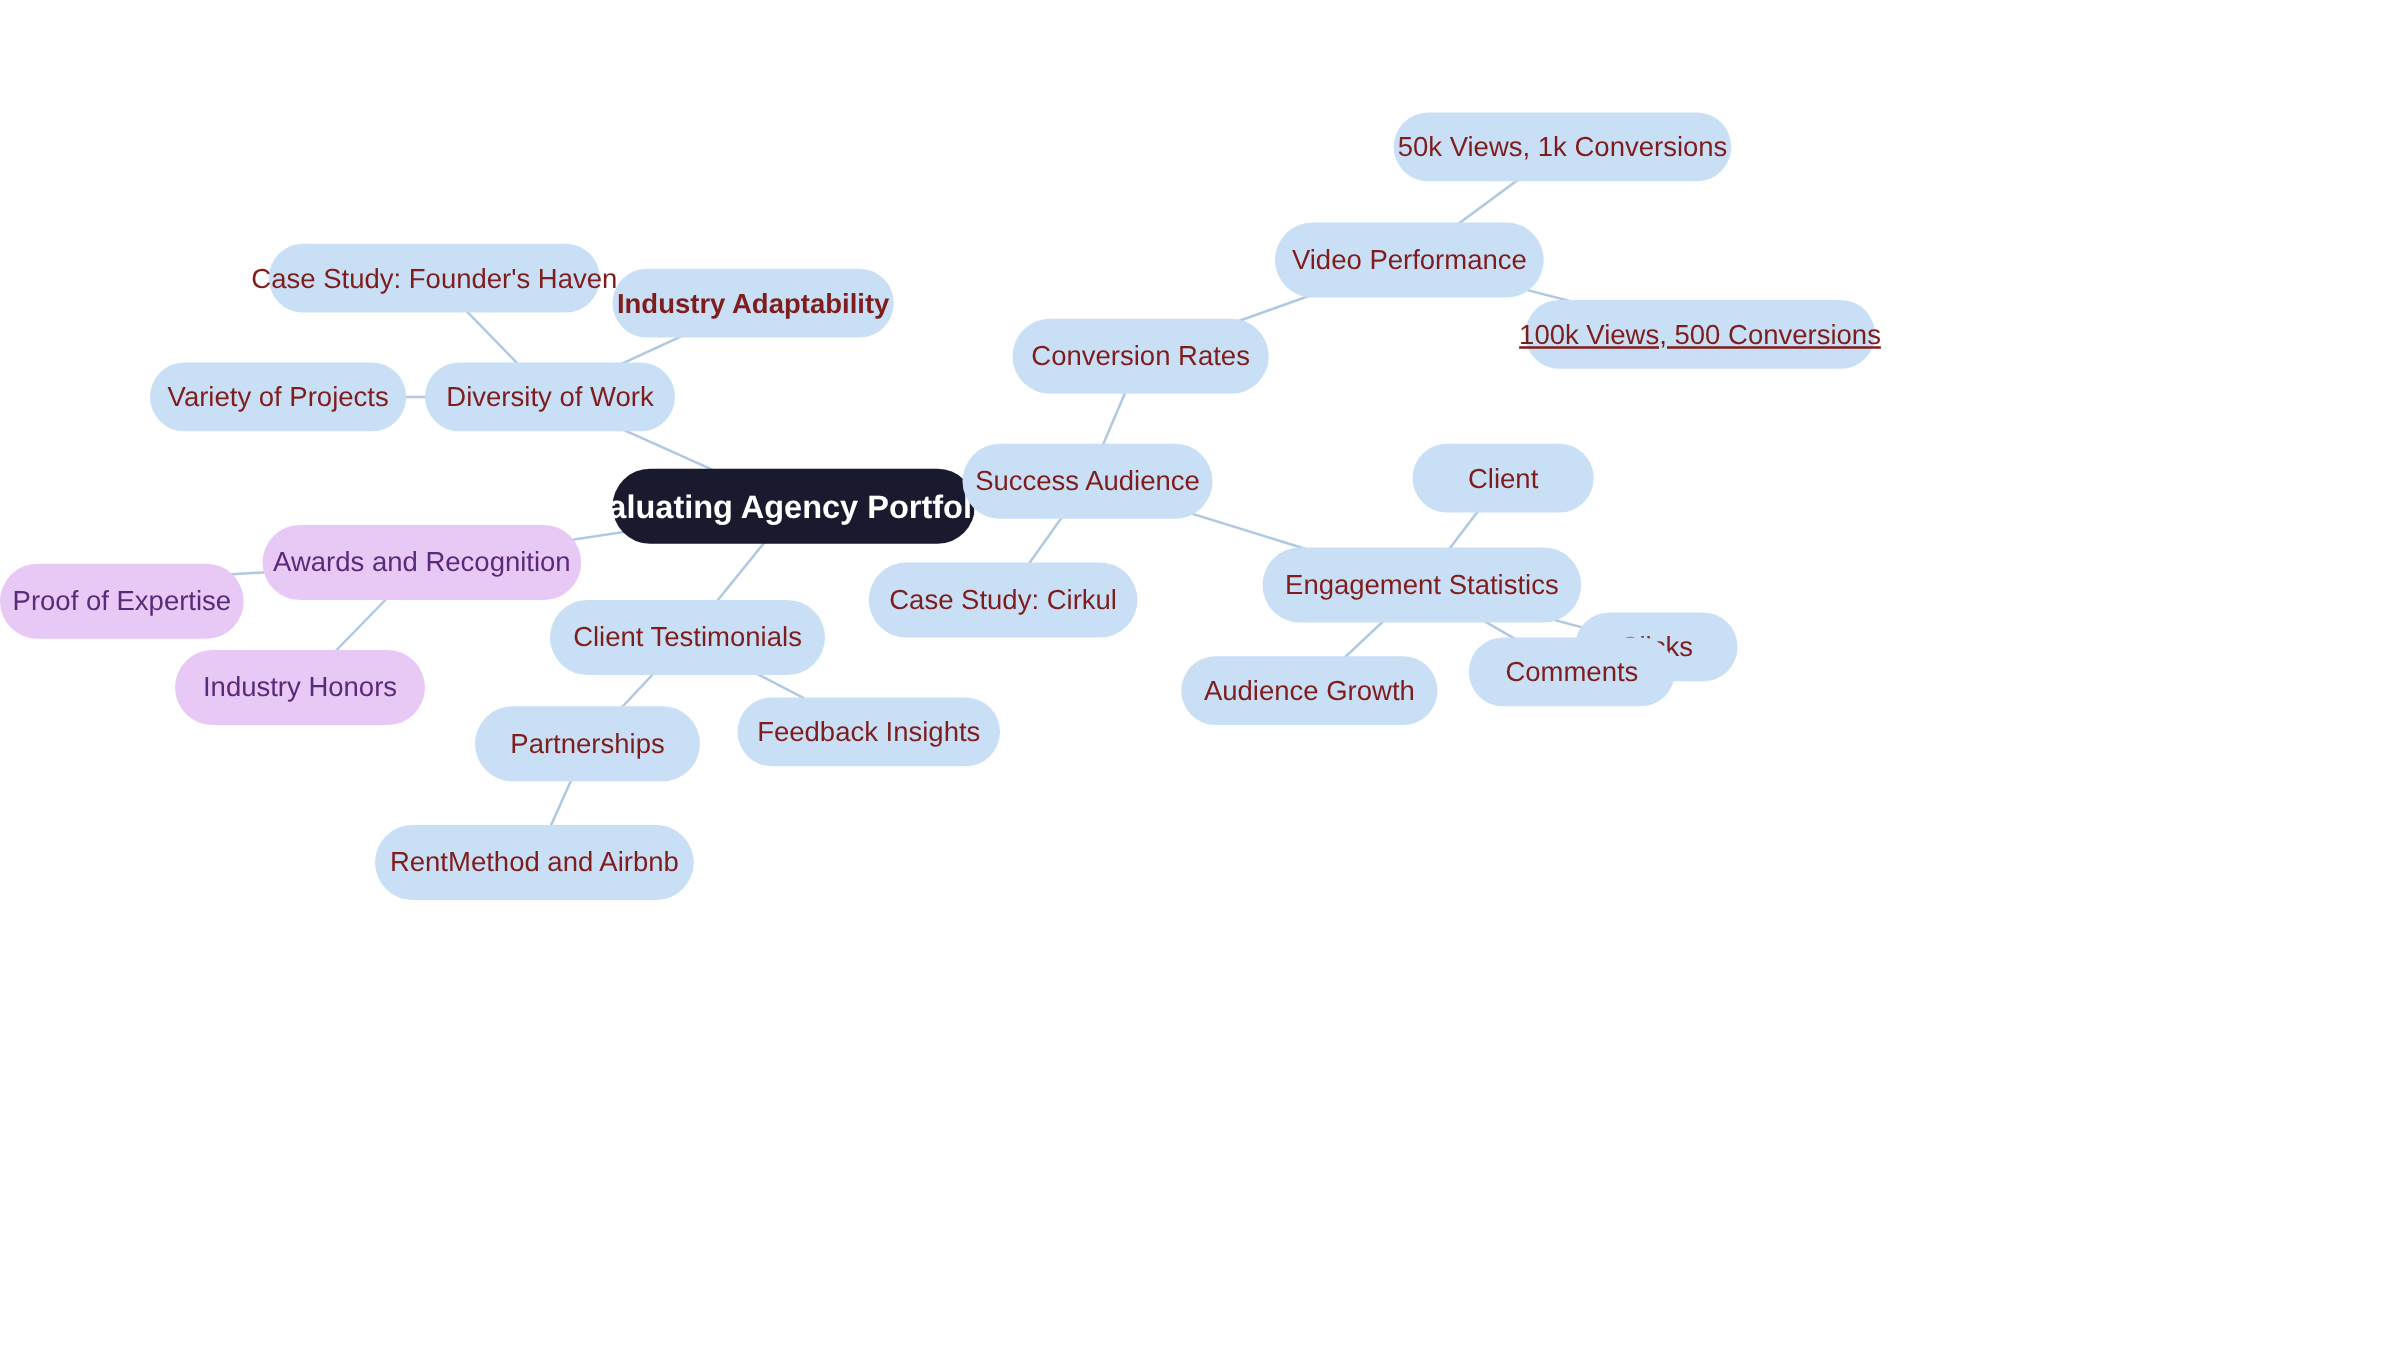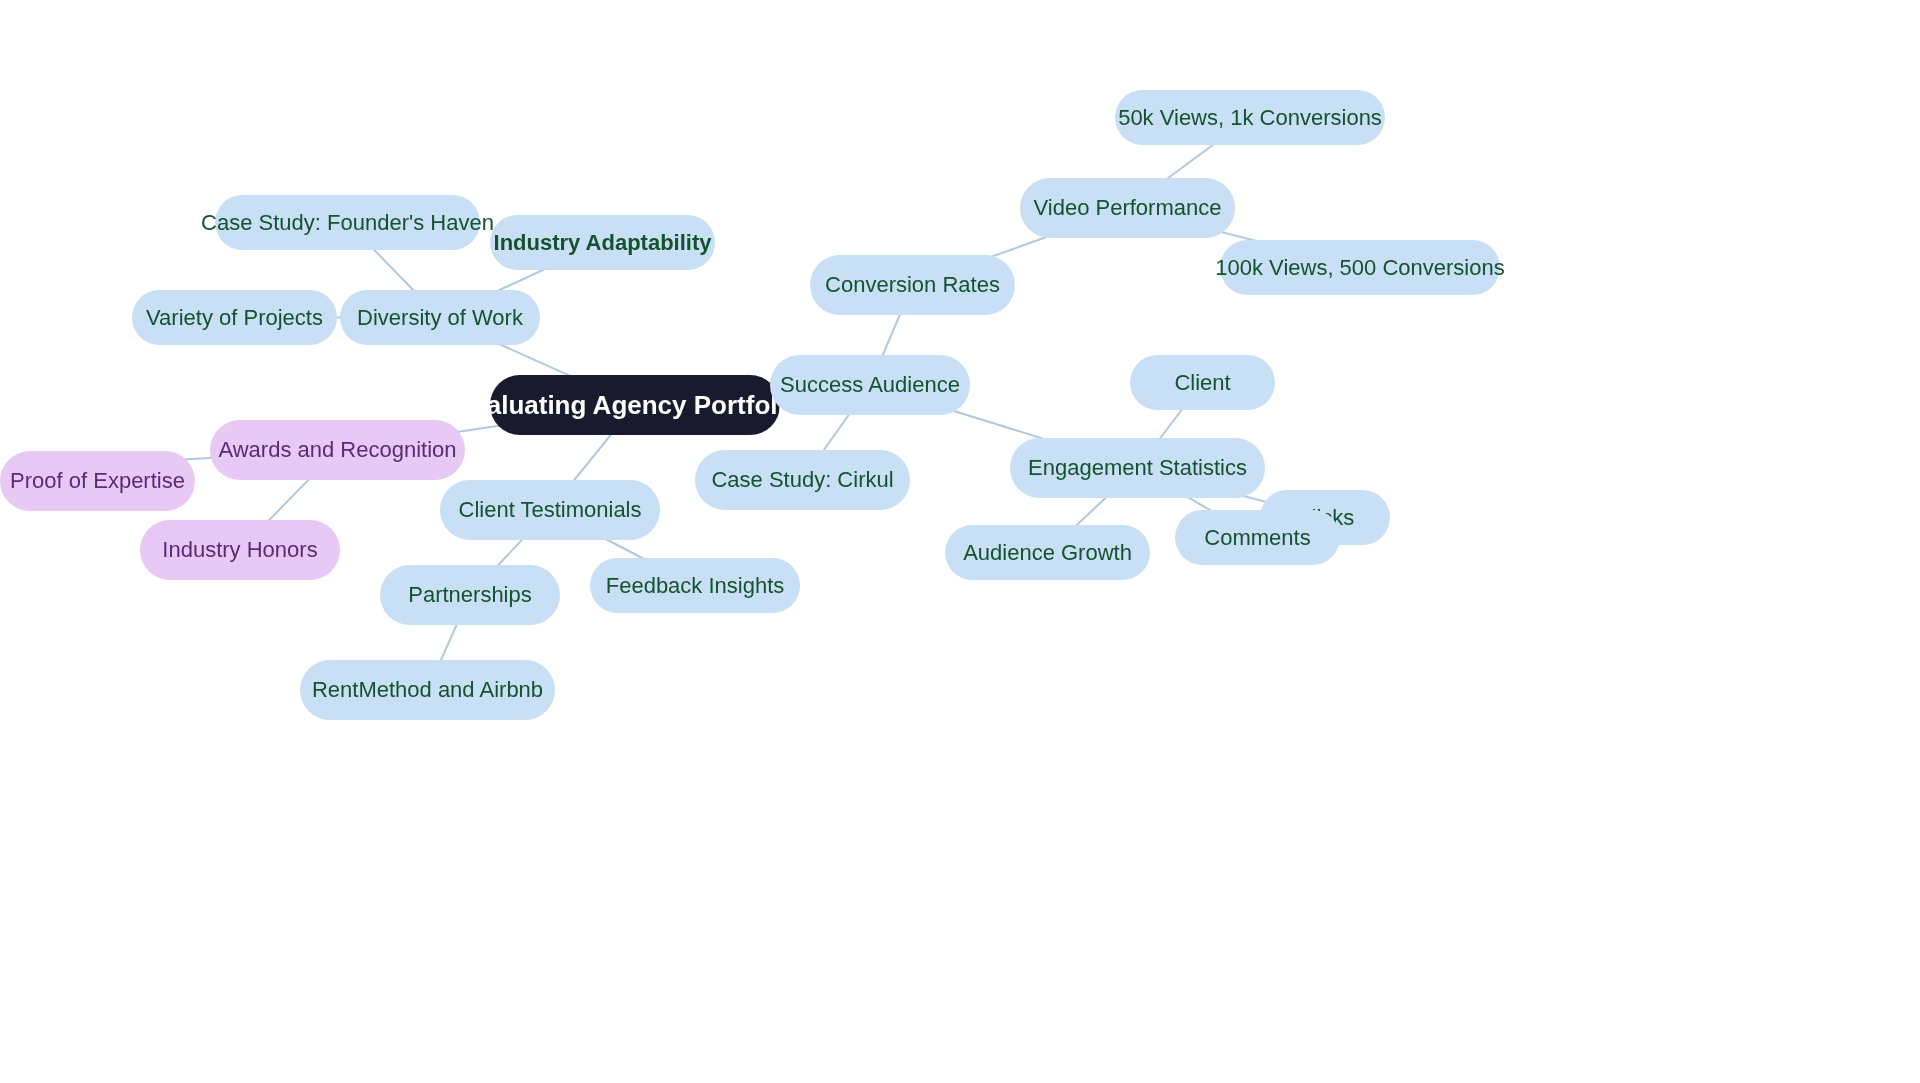--- a/index.html
+++ b/index.html
@@ -38,21 +38,21 @@
     .node-center {
       background: #1a1a2e;
       color: #ffffff;
       font-size: 26px;
       font-weight: 600;
       padding: 18px 36px;
       border-radius: 40px;
     }
     .node-blue {
       background: #c8dff5;
-      color: #14532d;
+      color: #7f1d1d;
       padding: 16px 28px;
     }
     .node-purple {
       background: #e8c8f5;
       color: #5a2a7a;
       padding: 16px 28px;
     }
   </style>
 </head>
 <body>
@@ -78,27 +78,27 @@
       <line x1="1137.5" y1="468" x2="1047.5" y2="552.5" stroke="#b0c8e0" stroke-width="2"></line>
       <line x1="550" y1="510" x2="695" y2="585.5" stroke="#b0c8e0" stroke-width="2"></line>
       <line x1="550" y1="510" x2="470" y2="595" stroke="#b0c8e0" stroke-width="2"></line>
       <line x1="470" y1="595" x2="427.5" y2="690" stroke="#b0c8e0" stroke-width="2"></line>
       <line x1="337.5" y1="450" x2="97.5" y2="465" stroke="#b0c8e0" stroke-width="2"></line>
       <line x1="337.5" y1="450" x2="240" y2="550" stroke="#b0c8e0" stroke-width="2"></line>
     </svg>
 <div class="node node-center" style="left: 490px; top: 375px; width: 290px; height: 60px;">Evaluating Agency Portfolios</div>
     <div class="node node-blue" style="left: 340px; top: 290px; width: 200px; height: 55px;">Diversity of Work</div>
     <div class="node node-blue" style="left: 215px; top: 195px; width: 265px; height: 55px;">Case Study: Founder's Haven</div>
-    <div class="node node-blue" style="left: 132px; top: 290px; width: 205px; height: 55px;">Variety of Projects</div>
+    <div class="node node-blue" style="left: 120px; top: 290px; width: 205px; height: 55px;">Variety of Projects</div>
     <div class="node node-blue" style="left: 490px; top: 215px; width: 225px; height: 55px; font-weight: bold;">Industry Adaptability</div>
     <div class="node node-blue" style="left: 770px; top: 355px; width: 200px; height: 60px;">Success Audience</div>
     <div class="node node-blue" style="left: 810px; top: 255px; width: 205px; height: 60px;">Conversion Rates</div>
     <div class="node node-blue" style="left: 1020px; top: 178px; width: 215px; height: 60px;">Video Performance</div>
     <div class="node node-blue" style="left: 1115px; top: 90px; width: 270px; height: 55px;">50k Views, 1k Conversions</div>
-    <div class="node node-blue" style="left: 1220px; top: 240px; width: 280px; height: 55px;">100k Views, 500 Conversions</div>
+    <div class="node node-blue" style="left: 1220px; top: 240px; width: 280px; height: 55px; text-decoration: underline;">100k Views, 500 Conversions</div>
     <div class="node node-blue" style="left: 1010px; top: 438px; width: 255px; height: 60px;">Engagement Statistics</div>
     <div class="node node-blue" style="left: 1130px; top: 355px; width: 145px; height: 55px;">Client</div>
     <div class="node node-blue" style="left: 1260px; top: 490px; width: 130px; height: 55px;">Clicks</div>
     <div class="node node-blue" style="left: 1175px; top: 510px; width: 165px; height: 55px;">Comments</div>
     <div class="node node-blue" style="left: 945px; top: 525px; width: 205px; height: 55px;">Audience Growth</div>
     <div class="node node-blue" style="left: 695px; top: 450px; width: 215px; height: 60px;">Case Study: Cirkul</div>
     <div class="node node-blue" style="left: 440px; top: 480px; width: 220px; height: 60px;">Client Testimonials</div>
     <div class="node node-blue" style="left: 590px; top: 558px; width: 210px; height: 55px;">Feedback Insights</div>
     <div class="node node-blue" style="left: 380px; top: 565px; width: 180px; height: 60px;">Partnerships</div>
     <div class="node node-blue" style="left: 300px; top: 660px; width: 255px; height: 60px;">RentMethod and Airbnb</div>

